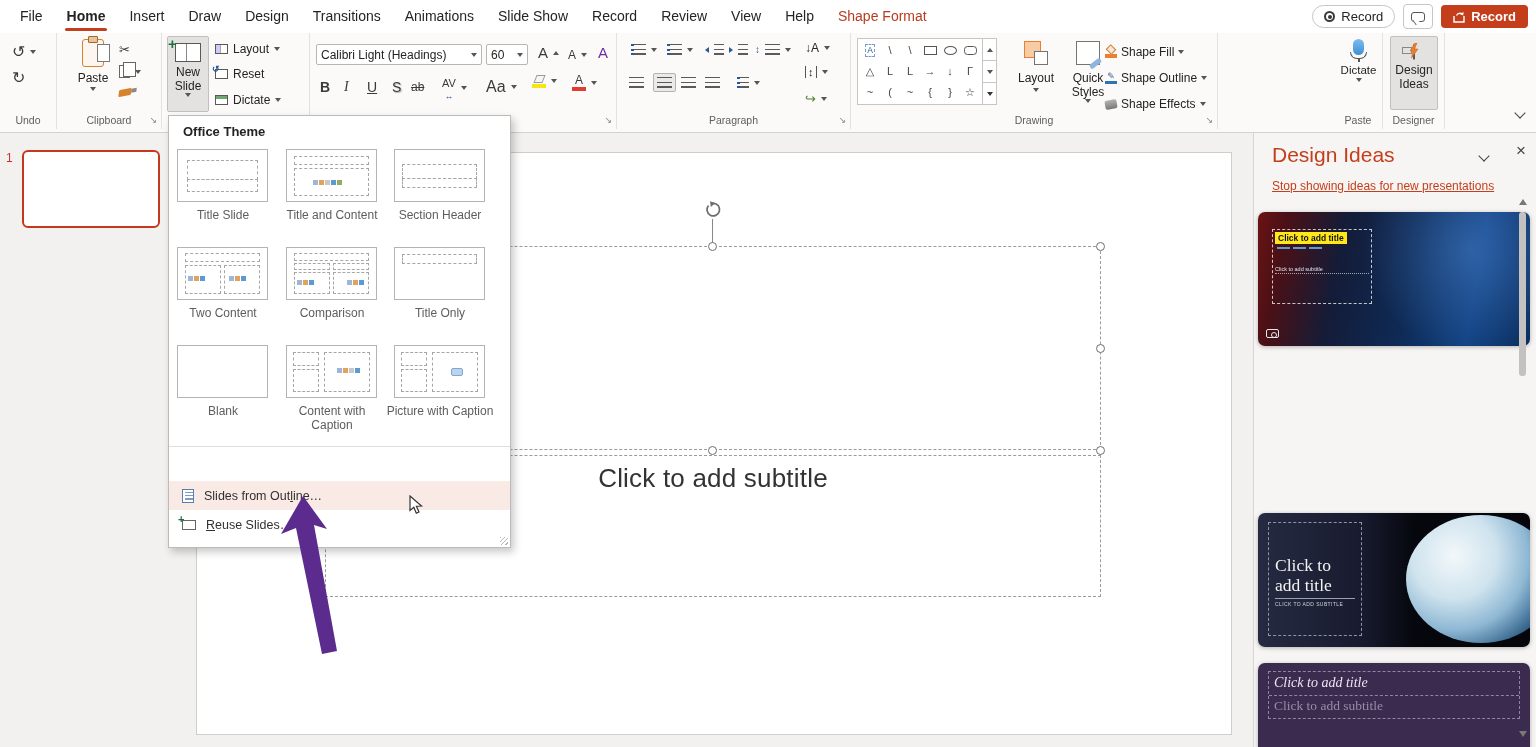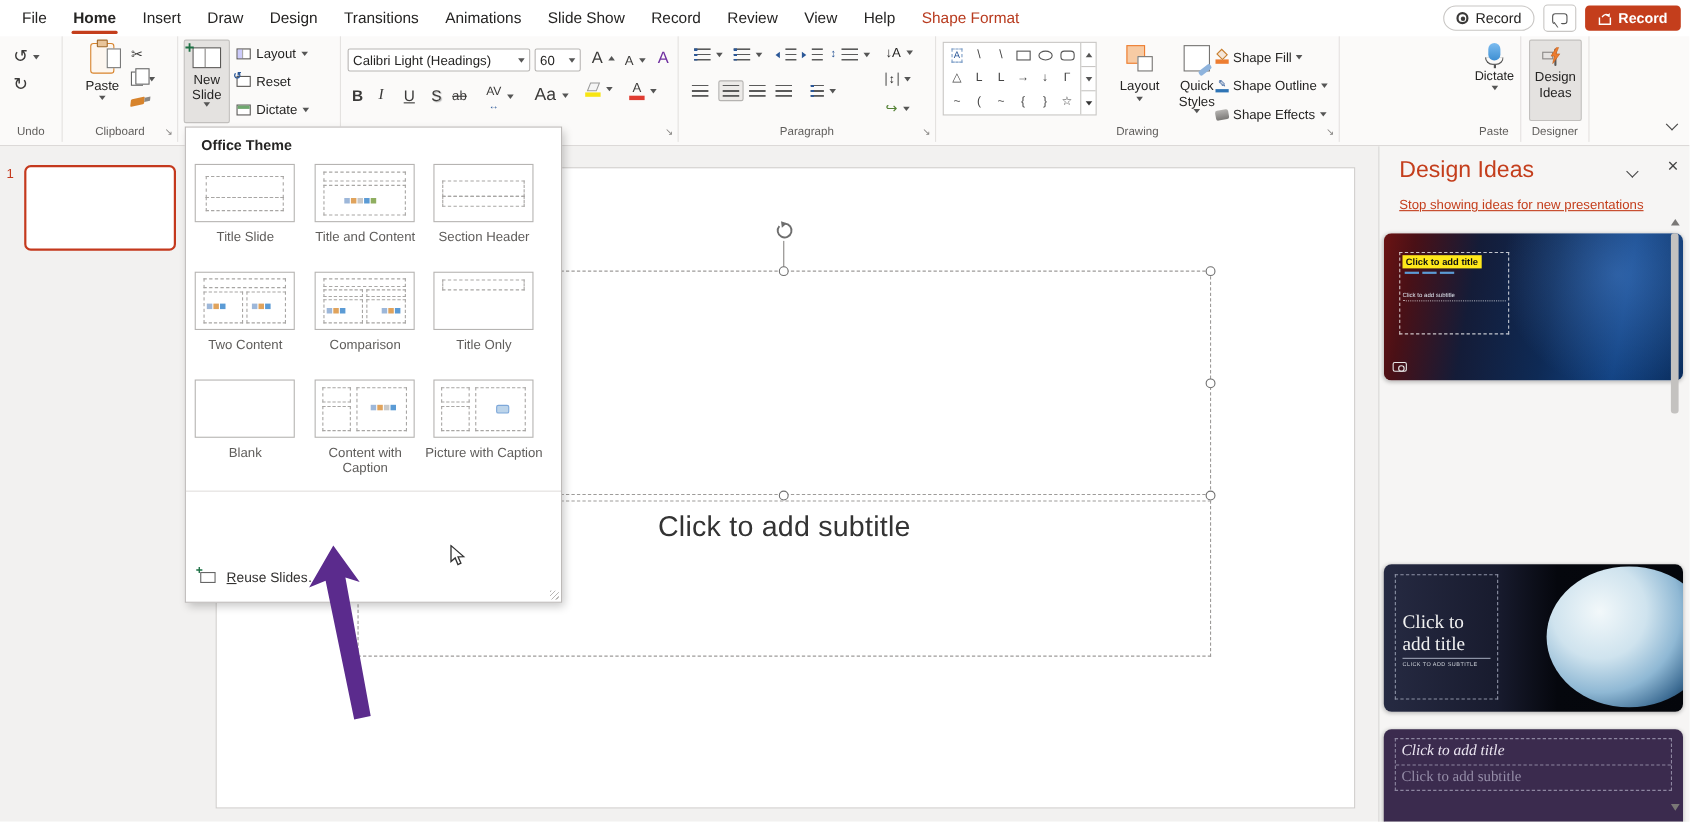--- a/index.html
+++ b/index.html
@@ -634,20 +634,24 @@
   <div class="card" style="left:225px;top:229px">
     <div class="dash" style="left:6px;top:6px;width:26px;height:14px"></div>
     <div class="dash" style="left:6px;top:23px;width:26px;height:23px"></div>
     <div class="dash" style="left:37px;top:6px;right:6px;height:40px"></div>
     <span style="position:absolute;left:56px;top:22px;width:12px;height:8px;background:#bcd4ea;border:1px solid #7da7d9;border-radius:2px"></span>
   </div>
   <div class="card-label" style="left:216px;top:289px">Picture with Caption</div>
 
   <div class="dd-divider" style="top:330px"></div>
 
+  <div class="dd-item hl" style="top:365px">
+    <span class="ic-outline-doc"></span>
+    <span class="lbl"><span>Slides from Out</span><u>l</u><span>ine…</span></span>
+  </div>
   <div class="dd-item" style="top:394px">
     <span class="ic-reuse">
         <span class="plus">+</span>
       </span>
     <span class="lbl"><u>R</u><span>euse Slides…</span></span>
   </div>
   <span class="grip"></span>
 </div>
 
 <svg class="abs" style="left:270px;top:480px;z-index:60" width="160" height="190" viewBox="0 0 160 190">

